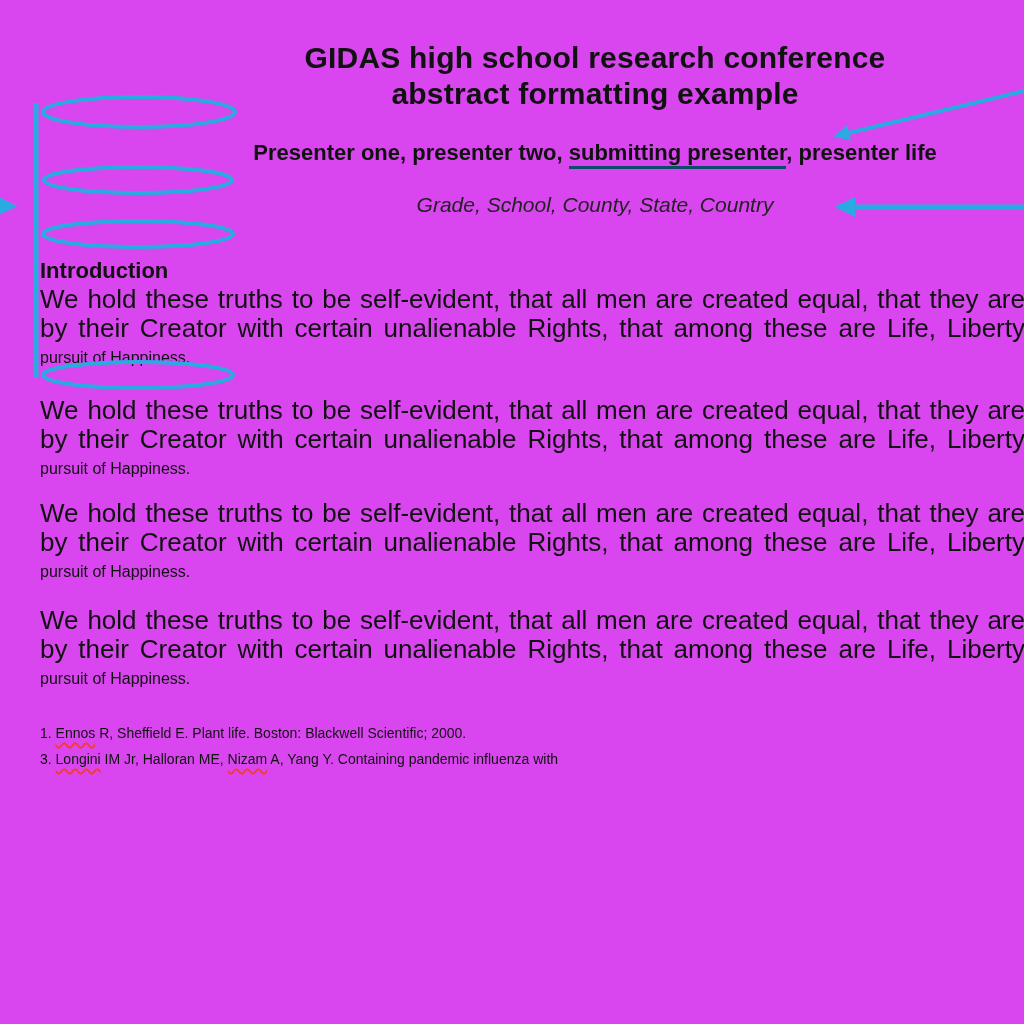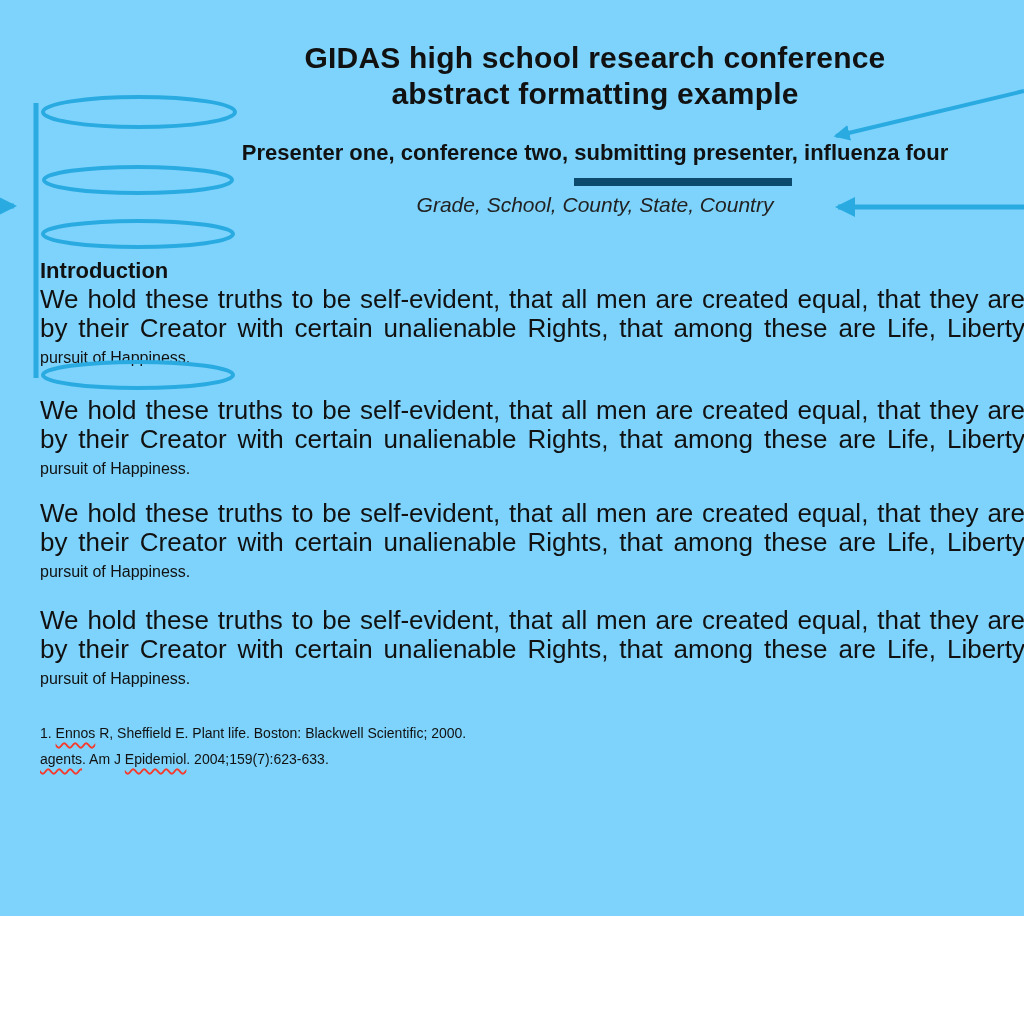--- a/index.html
+++ b/index.html
@@ -3,30 +3,30 @@
 <meta charset="utf-8">
 <style>
   html, body {
     margin: 0; padding: 0;
     width: 1024px; height: 1024px;
     overflow: hidden;
     background: #ffffff;
     font-family: "Liberation Sans", sans-serif;
     color: #111111;
   }
-  .page { position: relative; width: 1024px; height: 916px; background: #7dd3fc; }
+  .page { position: relative; width: 1024px; height: 1024px; background: #d946ef; }
 
   
   .annot-overlay { position: absolute; left: 0; top: 0; width: 1024px; height: 1024px; pointer-events: none; z-index: 5; }
 
   
   .doc-header { position: absolute; left: 0; top: 40px; width: 1190px; text-align: center; }
   .title-line { font-size: 30px; font-weight: bold; line-height: 36px; letter-spacing: 0.2px; }
   .presenters { margin-top: 27px; font-size: 22px; font-weight: bold; line-height: 27px; }
-  .underlined-presenter { border-bottom: 8px solid #0c4a6e; padding-bottom: 13px; }
+  .underlined-presenter { border-bottom: 3px solid #0c4a6e; padding-bottom: 1px; }
   .affiliation { margin-top: 26px; font-size: 21px; font-style: italic; line-height: 26px; color: #222; }
 
   
   .content { position: absolute; left: 40px; top: 256px; width: 985px; }
   .sec-heading { font-size: 22px; font-weight: bold; line-height: 29px; margin: 0; }
   .jline { font-size: 26px; line-height: 29px; text-align: justify; text-align-last: justify; white-space: normal; }
   .lastline { font-size: 16px; line-height: 29px; }
   .m-methods { margin-top: 24px; }
   .m-results { margin-top: 16px; }
   .m-conclusion { margin-top: 20px; }
@@ -63,21 +63,21 @@
     <ellipse cx="138" cy="375" rx="95" ry="13" fill="none" stroke="#29ABE2" stroke-width="4"></ellipse>
     <line x1="0" y1="206" x2="14" y2="206" stroke="#29ABE2" stroke-width="5" marker-end="url(#ah)"></line>
     <line x1="1024" y1="91" x2="836" y2="136" stroke="#29ABE2" stroke-width="4" marker-end="url(#ah)"></line>
     <line x1="1024" y1="207" x2="838" y2="207" stroke="#29ABE2" stroke-width="5" marker-end="url(#ah)"></line>
   </svg>
 
   <header class="doc-header">
     <div class="title-line">GIDAS high school research conference</div>
     <div class="title-line">abstract formatting example</div>
     <div class="presenters">
-      <span>Presenter one, conference two, </span><span class="underlined-presenter">submitting presenter</span><span>, influenza four</span>
+      <span>Presenter one, presenter two, </span><span class="underlined-presenter">submitting presenter</span><span>, presenter life</span>
     </div>
     <div class="affiliation">Grade, School, County, State, Country</div>
   </header>
 
   <main class="content">
 
     <section>
       <h2 class="sec-heading">Introduction</h2>
       <div class="jline">We hold these truths to be self-evident, that all men are created equal, that they are</div>
       <div class="jline">by their Creator with certain unalienable Rights, that among these are Life, Liberty</div>
@@ -101,18 +101,18 @@
       <div class="jline">by their Creator with certain unalienable Rights, that among these are Life, Liberty</div>
       <div class="lastline">pursuit of Happiness.</div>
     </section>
 
 
     <div class="refs">
       <div class="ref-line">
         <span>1. </span><span class="sq">Ennos</span><span> R, Sheffield E. Plant life. Boston: Blackwell Scientific; 2000.</span>
       </div>
       <div class="ref-line">
-        <span class="sq">agents</span><span>. Am J </span><span class="sq">Epidemiol</span><span>. 2004;159(7):623-633.</span>
+        <span>3. </span><span class="sq">Longini</span><span> IM Jr, Halloran ME, </span><span class="sq">Nizam</span><span> A, Yang Y. Containing pandemic influenza with</span>
       </div>
     </div>
 
   </main>
 </div>
 
 </body></html>

